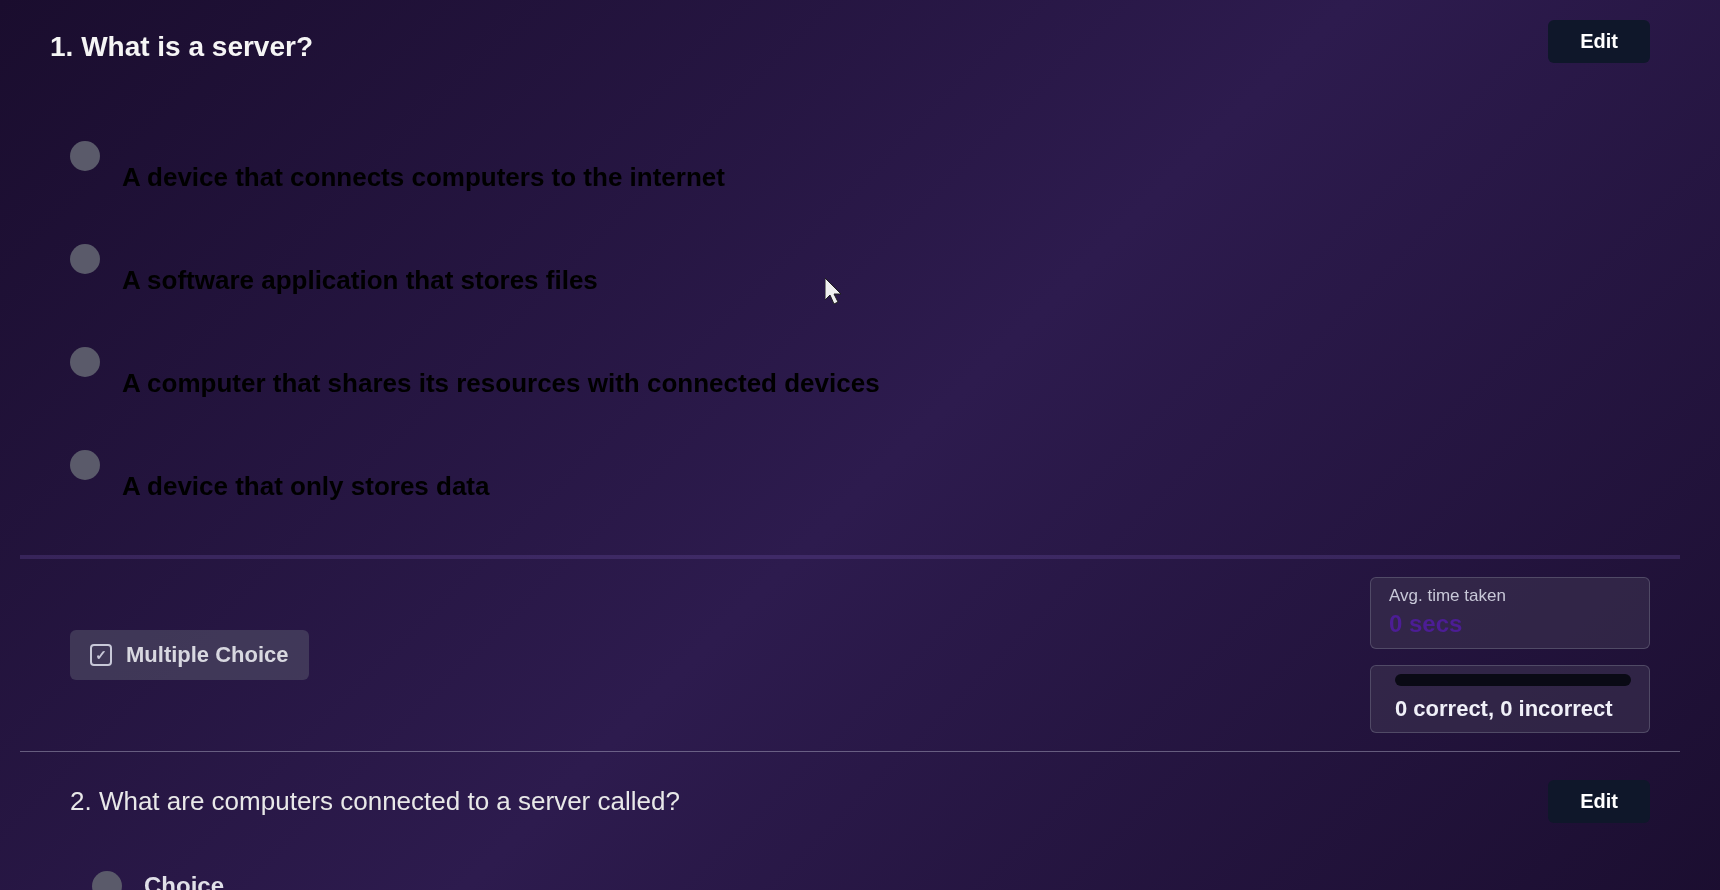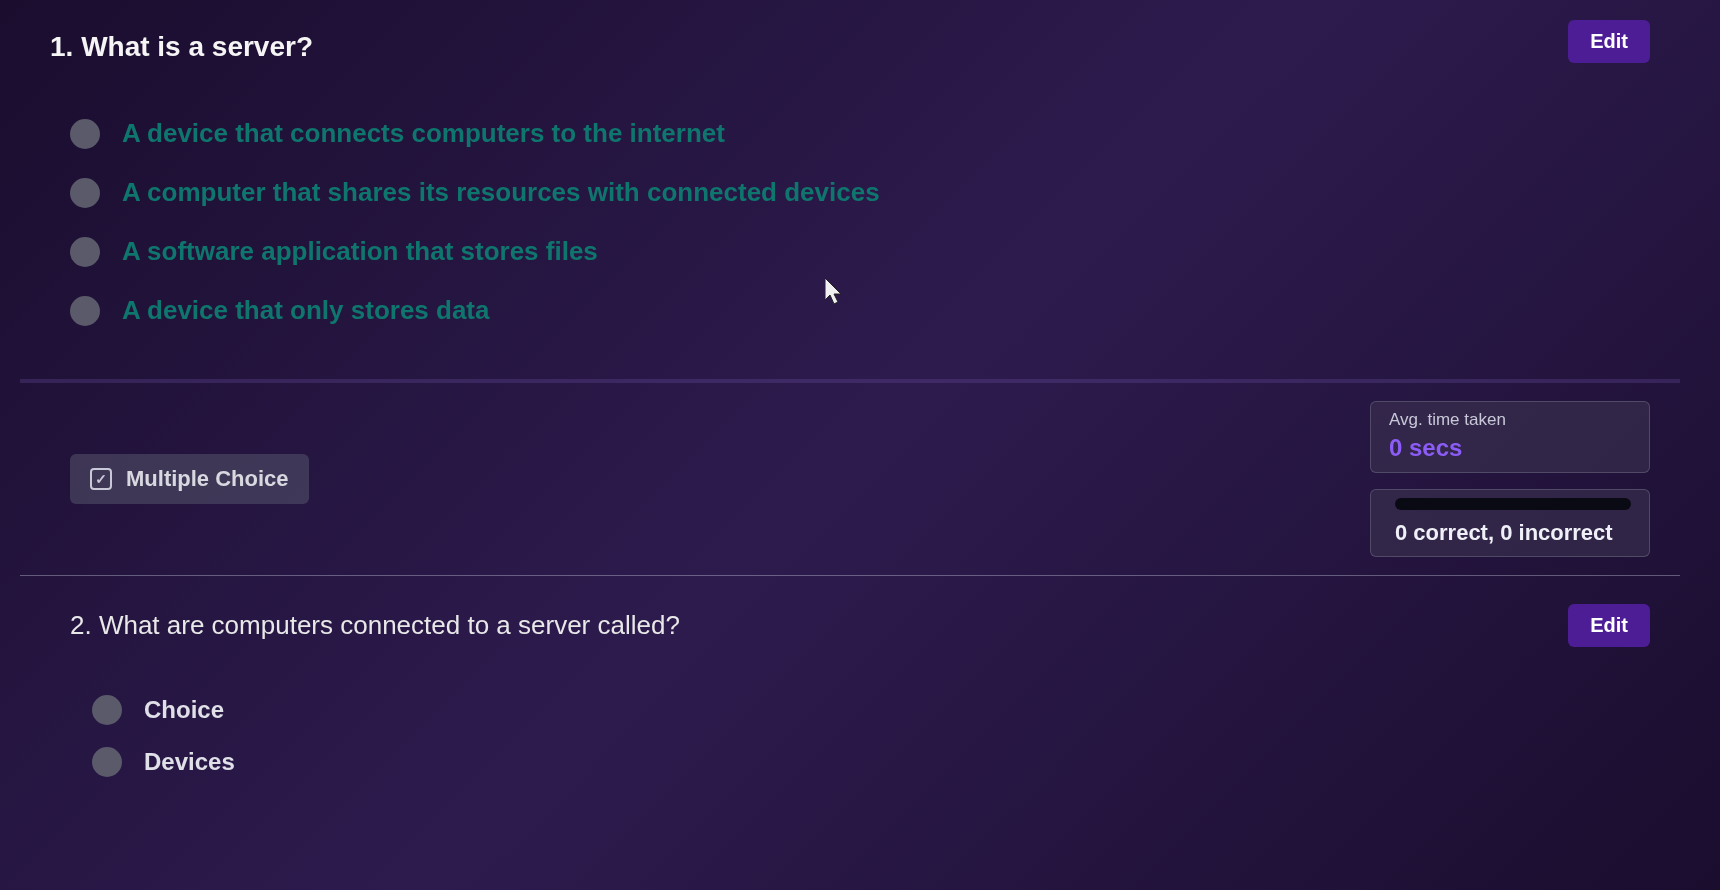--- a/index.html
+++ b/index.html
@@ -24,25 +24,25 @@
       justify-content: space-between;
       align-items: flex-end;
     }
     .question-title {
       font-size: 28px;
       font-weight: 700;
       color: #f5f5f5;
       padding-top: 4px;
     }
     .edit-btn {
-      background: #4c1d95;
+      background: #0f172a;
       color: #fff;
       border: none;
       border-radius: 6px;
-      padding: 10px 22px;
+      padding: 10px 32px;
       font-size: 20px;
       font-weight: 600;
       cursor: pointer;
     }
     .options {
       margin-top: 55px;
       padding-left: 20px;
     }
     .option {
       display: flex;
@@ -53,21 +53,22 @@
     .radio {
       width: 30px;
       height: 30px;
       border-radius: 50%;
       background: #5a5a6a;
       flex-shrink: 0;
     }
     .option-text {
       font-size: 26px;
       font-weight: 600;
-      color: #0f766e;
+      color: #000000;
+      margin-top: 44px;
     }
     .meta-bar {
       display: flex;
       align-items: center;
       justify-content: space-between;
       padding: 18px 30px 18px 50px;
       border-top: 4px solid rgba(120, 90, 180, 0.25);
       border-bottom: 1px solid rgba(200, 200, 220, 0.4);
     }
     .type-badge {
@@ -110,21 +111,21 @@
     }
     .stat-label {
       font-size: 17px;
       color: #c8c8d8;
       font-weight: 500;
       margin-bottom: 4px;
     }
     .stat-value {
       font-size: 24px;
       font-weight: 700;
-      color: #8b5cf6;
+      color: #4c1d95;
     }
     .score-box {
       background: rgba(60, 50, 80, 0.6);
       border: 1px solid rgba(130, 130, 150, 0.4);
       border-radius: 6px;
       padding: 8px 18px 10px 24px;
       display: flex;
       flex-direction: column;
       justify-content: center;
       min-width: 280px;
@@ -184,25 +185,25 @@
     <div class="question-title">1. What is a server?</div>
     <button class="edit-btn">Edit</button>
   </div>
   <div class="options">
     <div class="option">
       <div class="radio"></div>
       <div class="option-text">A device that connects computers to the internet</div>
     </div>
     <div class="option">
       <div class="radio"></div>
+      <div class="option-text">A software application that stores files</div>
+    </div>
+    <div class="option">
+      <div class="radio"></div>
       <div class="option-text">A computer that shares its resources with connected devices</div>
-    </div>
-    <div class="option">
-      <div class="radio"></div>
-      <div class="option-text">A software application that stores files</div>
     </div>
     <div class="option">
       <div class="radio"></div>
       <div class="option-text">A device that only stores data</div>
     </div>
   </div>
 </div>
 
 <div class="meta-bar">
   <div class="type-badge">

